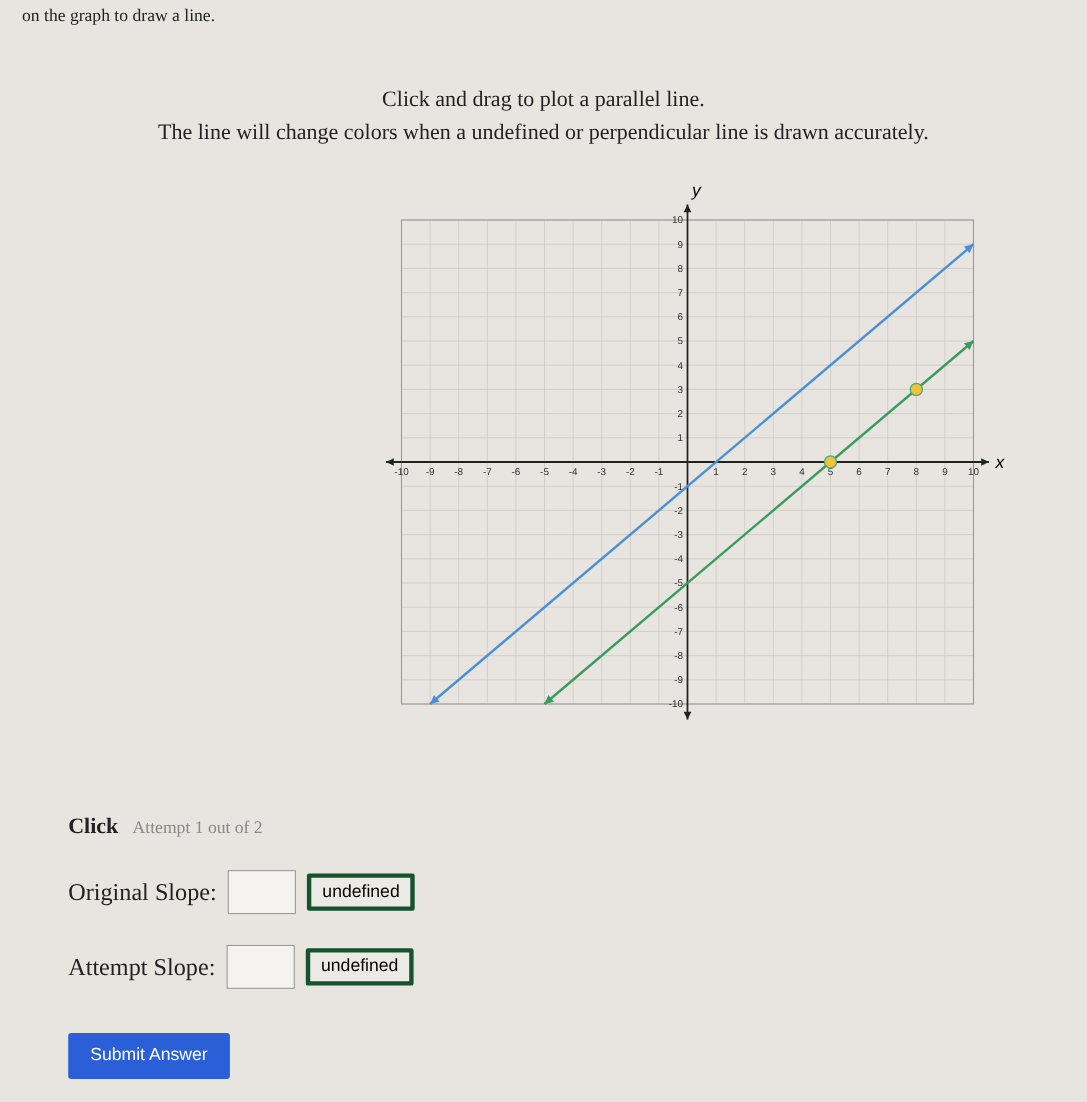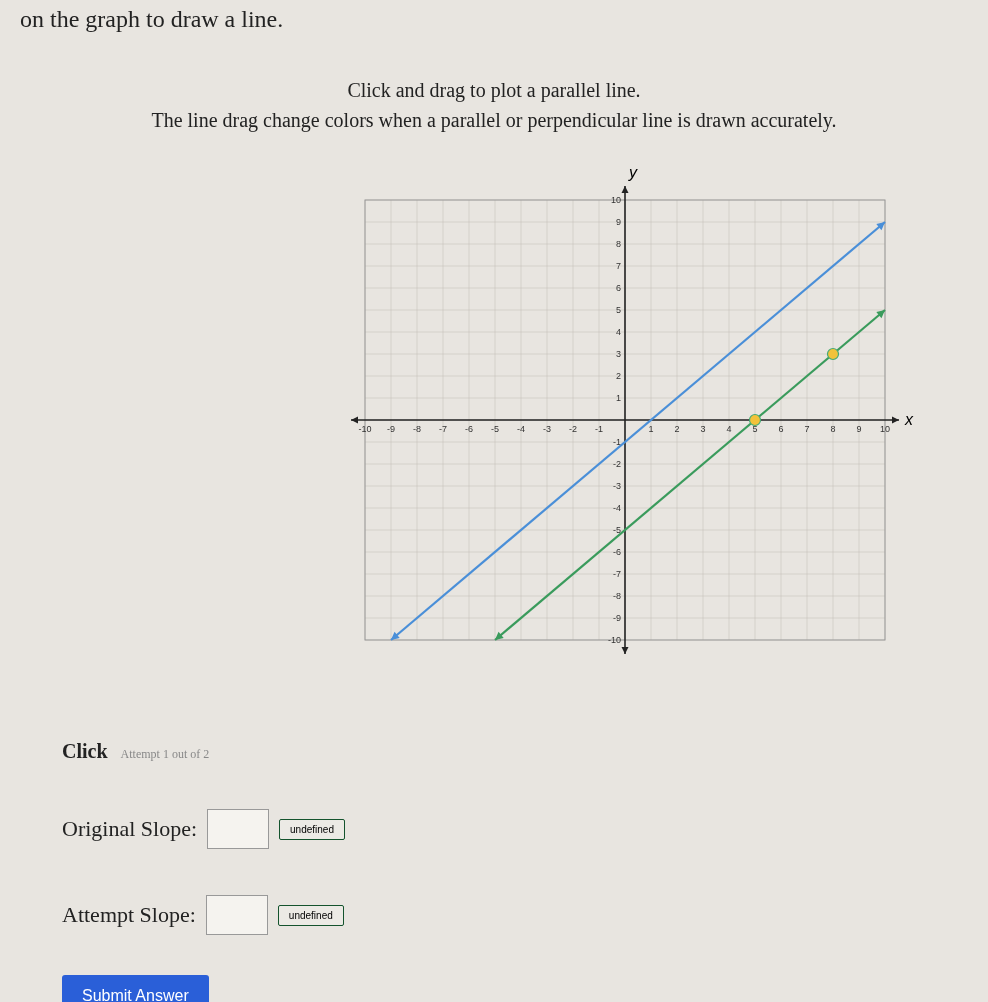--- a/index.html
+++ b/index.html
@@ -10,21 +10,21 @@
     width: 988px;
     height: 1002px;
     overflow: hidden;
     position: relative;
     color: #222;
   }
   .top-text {
     position: absolute;
     top: 6px;
     left: 20px;
-    font-size: 24px;
+    font-size: 16px;
   }
   .instructions {
     position: absolute;
     top: 75px;
     left: 0;
     width: 988px;
     text-align: center;
     font-size: 20px;
     line-height: 1.5;
   }
@@ -37,41 +37,41 @@
   }
   .answer-section {
     position: absolute;
     top: 740px;
     left: 62px;
   }
   .answer-header {
     font-size: 20px;
   }
   .answer-header .bold { font-weight: bold; }
-  .answer-header .attempt { color: #888; font-size: 12px; margin-left: 8px;}
+  .answer-header .attempt { color: #888; font-size: 16px; margin-left: 8px;}
   .slope-row {
-    margin-top: 46px;
+    margin-top: 28px;
     display: flex;
     align-items: center;
     gap: 10px;
     font-size: 22px;
   }
   .slope-row input {
     width: 56px;
     height: 36px;
     border: 1px solid #999;
     background: #f5f3ef;
     font-size: 18px;
     text-align: center;
   }
   .undef-btn {
-    border: 1px solid #14532d;
+    border: 4px solid #14532d;
     background: #eceae5;
     padding: 4px 10px;
-    font-size: 10px;
+    font-size: 16px;
     font-family: Arial, sans-serif;
     cursor: pointer;
     border-radius: 2px;
   }
   .submit-btn {
     margin-top: 40px;
     background: #2a5fd8;
     color: #fff;
     border: none;
     padding: 12px 20px;
@@ -82,21 +82,21 @@
   }
   svg text { font-family: Arial, sans-serif; }
 </style>
 </head>
 <body>
 
 <div class="top-text">on the graph to draw a line.</div>
 
 <div class="instructions">
   <div>Click and drag to plot a parallel line.</div>
-  <div>The line drag change colors when a parallel or perpendicular line is drawn accurately.</div>
+  <div>The line will change colors when a undefined or perpendicular line is drawn accurately.</div>
 </div>
 
 <div class="graph-container">
 <svg width="600" height="520" viewBox="0 0 600 520">
   <g id="grid">
         <line x1="40" y1="480" x2="40" y2="40" stroke="#c7c4bd" stroke-width="0.6"></line>
         <line x1="66" y1="480" x2="66" y2="40" stroke="#c7c4bd" stroke-width="0.6"></line>
         <line x1="92" y1="480" x2="92" y2="40" stroke="#c7c4bd" stroke-width="0.6"></line>
         <line x1="118" y1="480" x2="118" y2="40" stroke="#c7c4bd" stroke-width="0.6"></line>
         <line x1="144" y1="480" x2="144" y2="40" stroke="#c7c4bd" stroke-width="0.6"></line>

